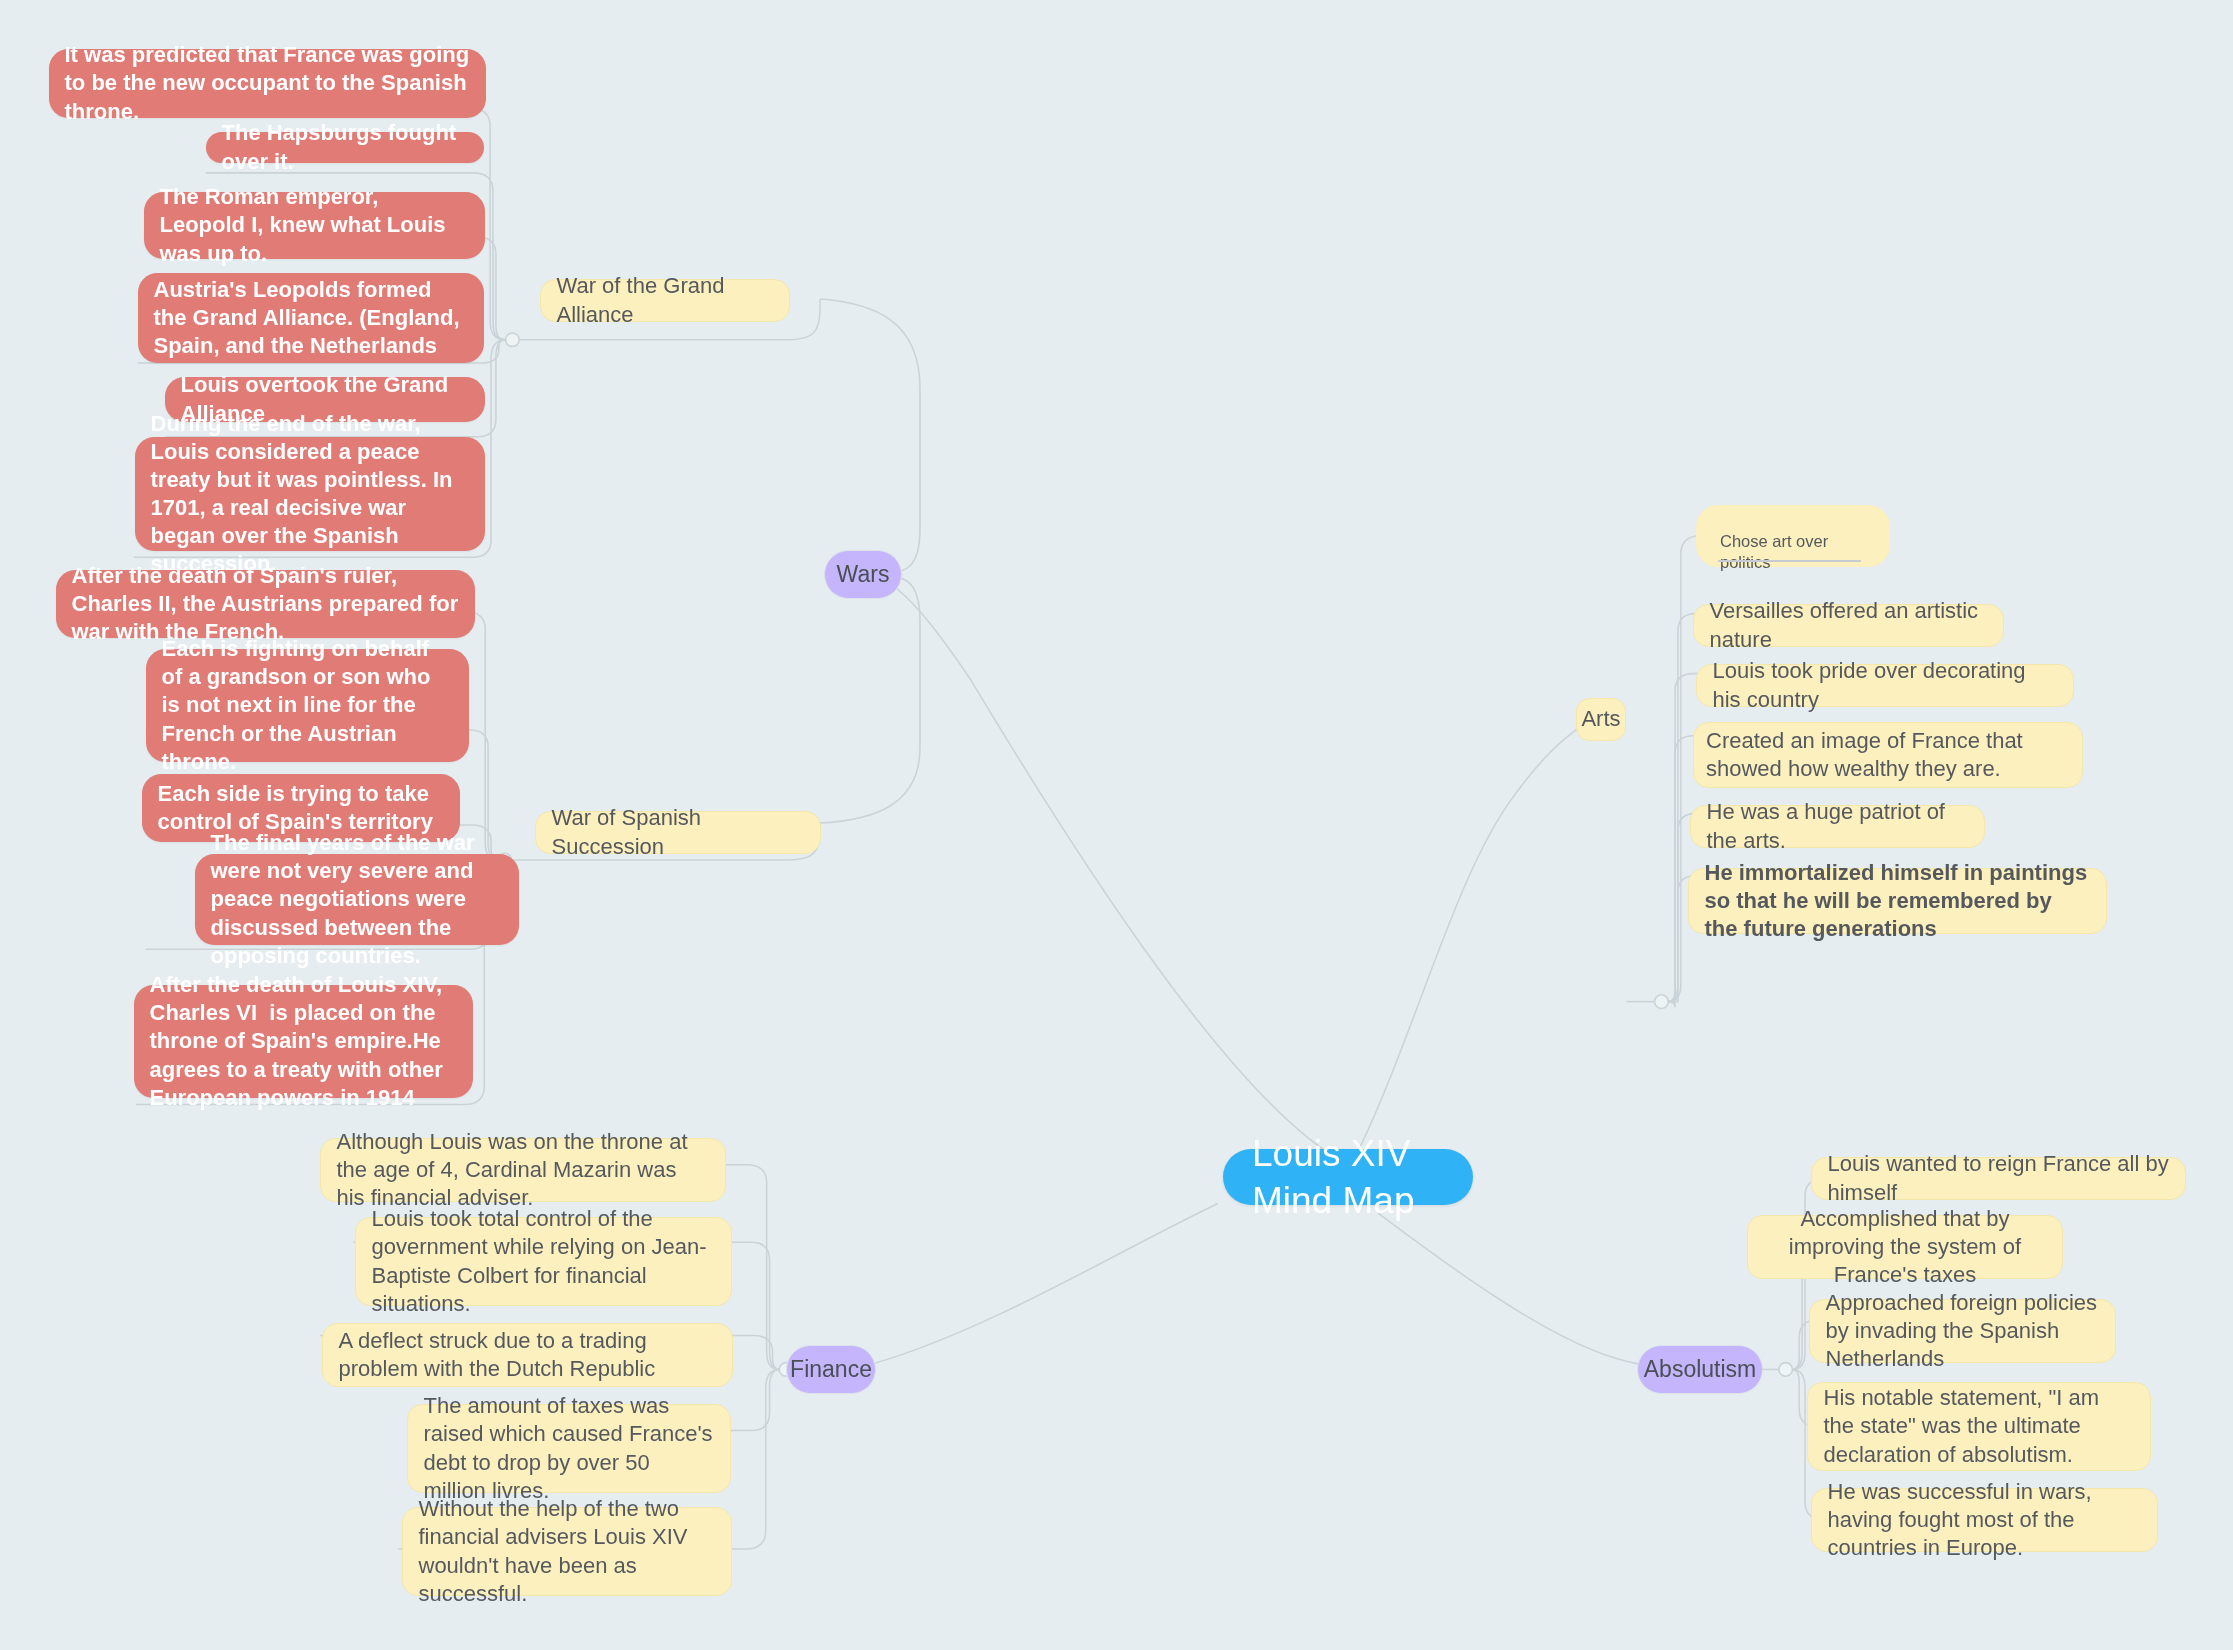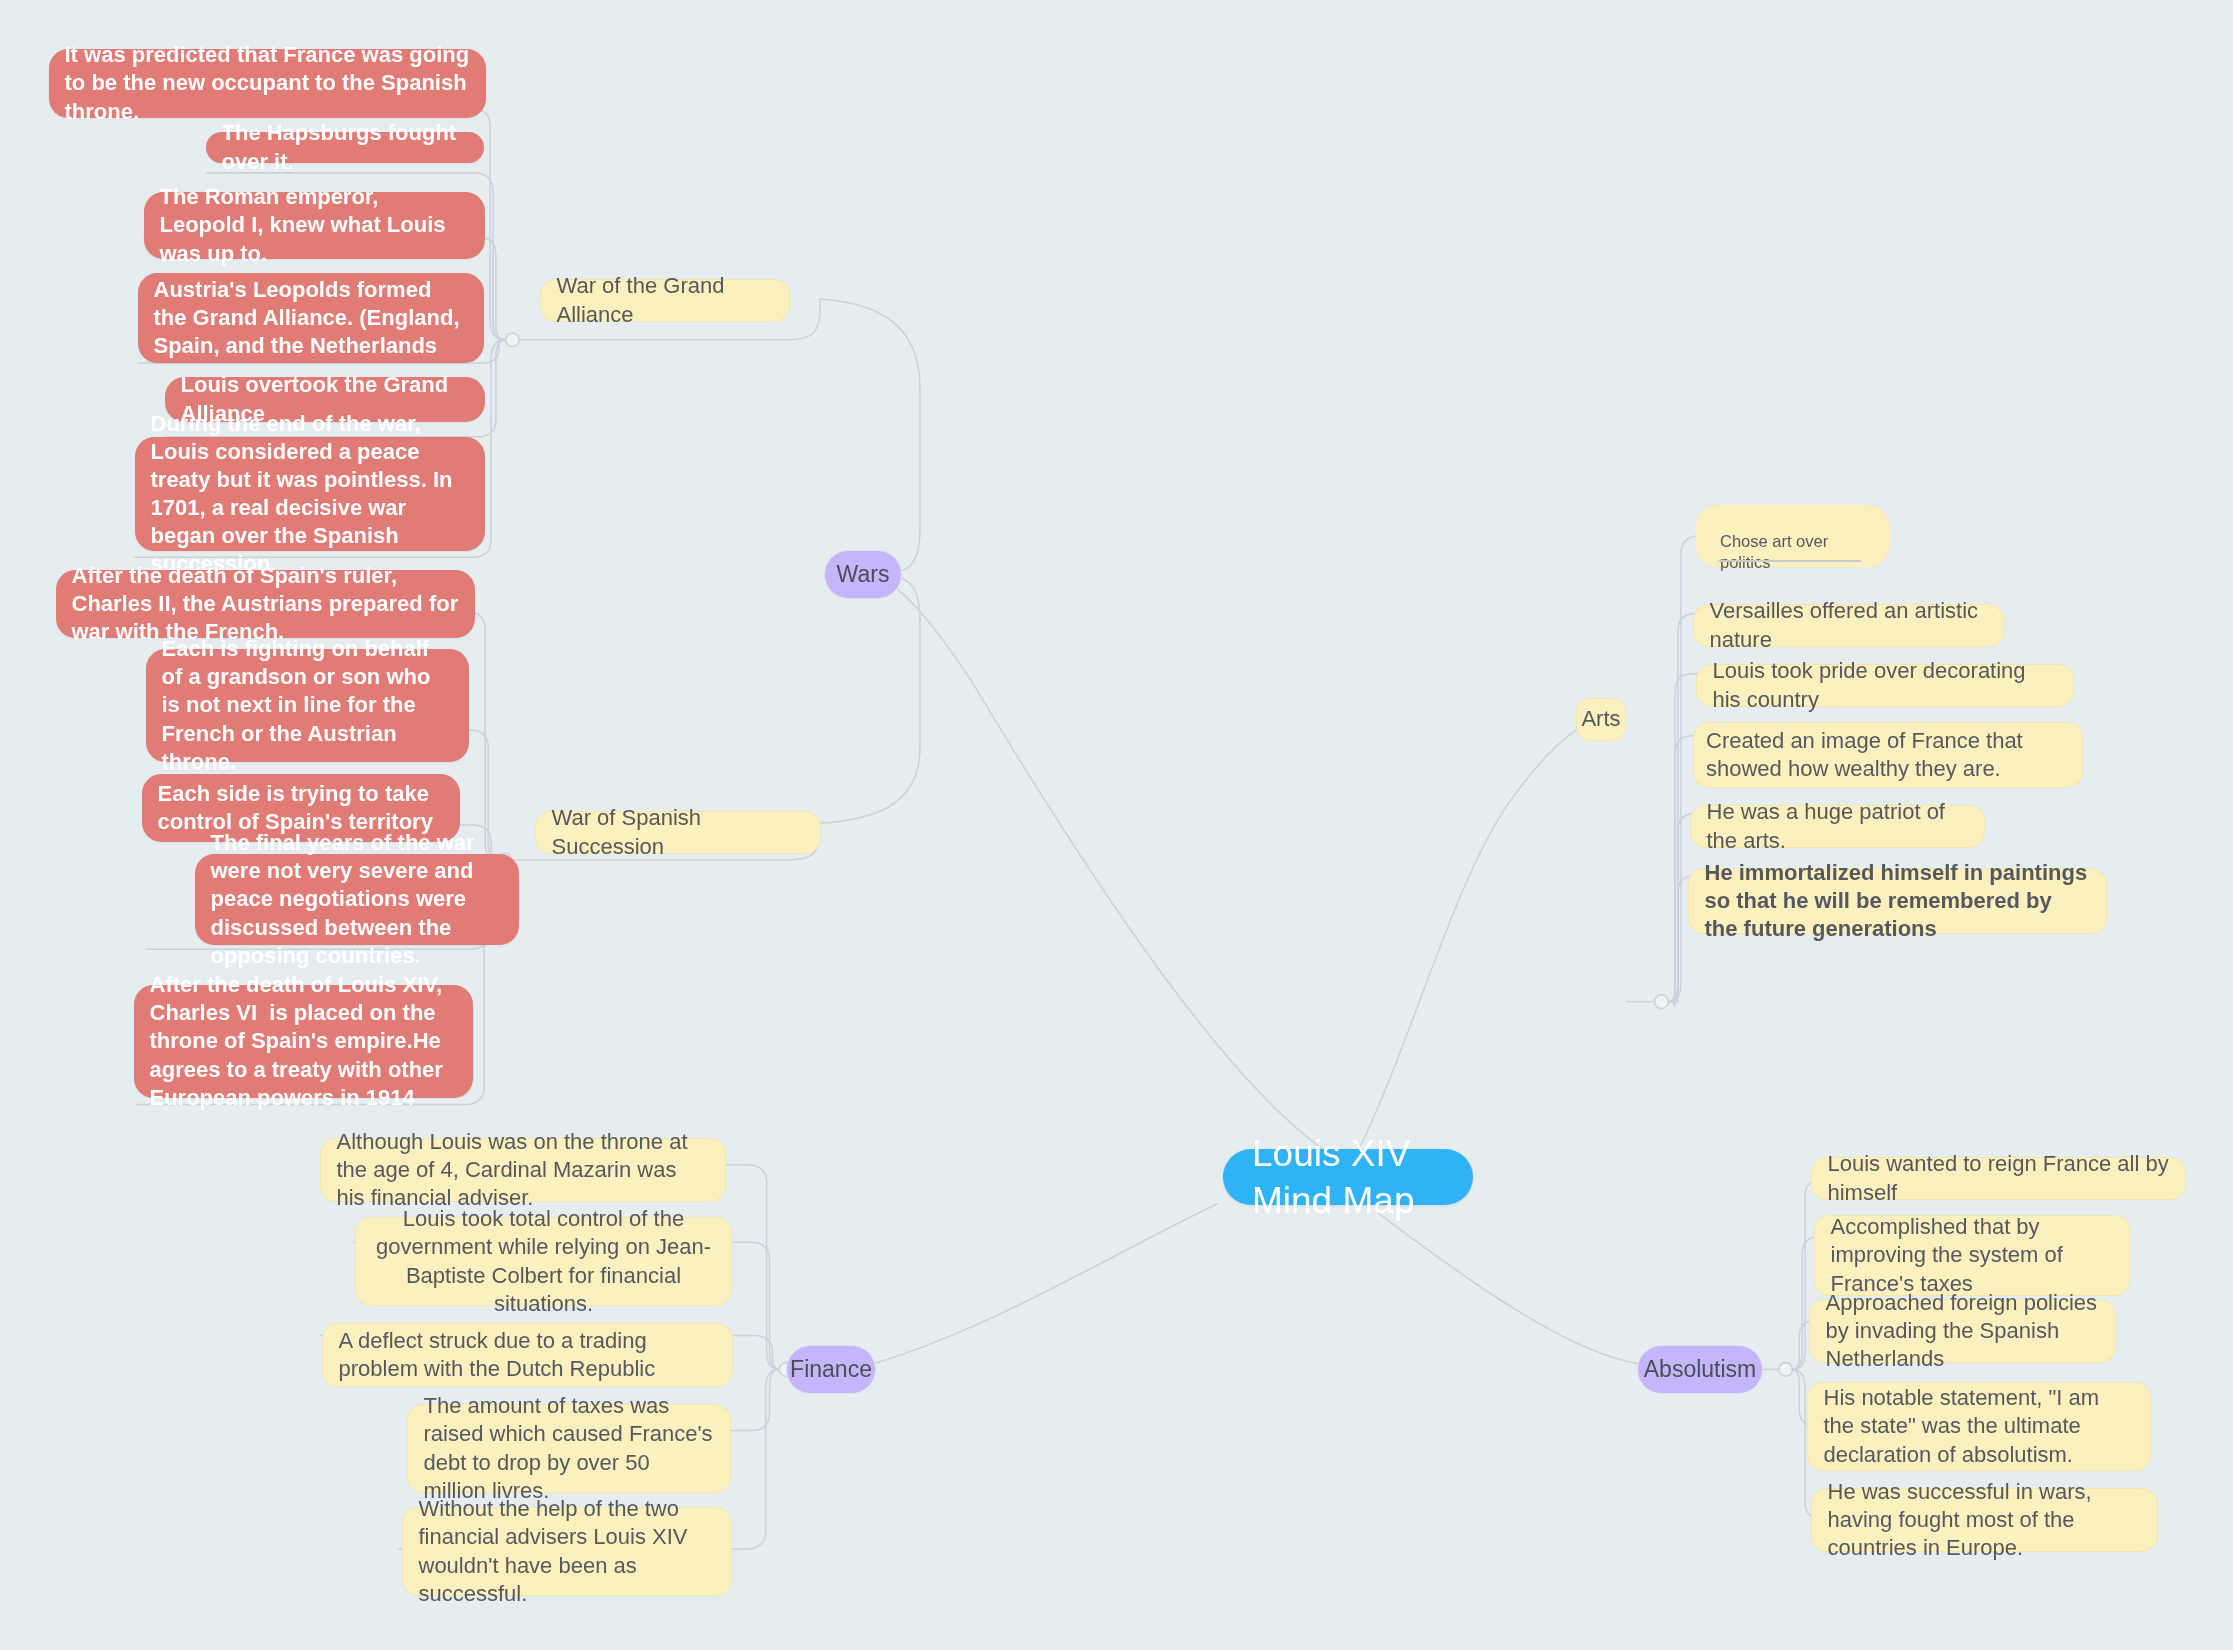--- a/index.html
+++ b/index.html
@@ -261,41 +261,41 @@
   </div>
 
   <div class="node node-yellow" style="left:1688px; top:868px; width:419px; height:66px;font-weight:bold;">
     <span>He immortalized himself in paintings so that he will be remembered by the future generations</span>
   </div>
 
   <div class="node node-yellow" style="left:320px; top:1138px; width:406px; height:64px;">
     <span>Although Louis was on the throne at the age of 4, Cardinal Mazarin was his financial adviser.</span>
   </div>
 
-  <div class="node node-yellow" style="left:355px; top:1217px; width:377px; height:89px;text-align:center;">
+  <div class="node node-yellow" style="left:355px; top:1217px; width:377px; height:89px;">
     <span>Louis took total control of the government while relying on Jean-Baptiste Colbert for financial situations.</span>
   </div>
 
   <div class="node node-yellow" style="left:322px; top:1323px; width:411px; height:64px;">
     <span>A deflect struck due to a trading problem with the Dutch Republic</span>
   </div>
 
   <div class="node node-yellow" style="left:407px; top:1404px; width:324px; height:89px;">
     <span>The amount of taxes was raised which caused France's debt to drop by over 50 million livres.</span>
   </div>
 
   <div class="node node-yellow" style="left:402px; top:1507px; width:330px; height:89px;">
     <span>Without the help of the two financial advisers Louis XIV wouldn't have been as successful.</span>
   </div>
 
   <div class="node node-yellow" style="left:1811px; top:1157px; width:375px; height:43px;">
     <span>Louis wanted to reign France all by himself</span>
   </div>
 
-  <div class="node node-yellow" style="left:1814px; top:1215px; width:316px; height:81px;">
+  <div class="node node-yellow" style="left:1747px; top:1215px; width:316px; height:64px;text-align:center;">
     <span>Accomplished that by improving the system of France's taxes</span>
   </div>
 
   <div class="node node-yellow" style="left:1809px; top:1299px; width:307px; height:64px;">
     <span>Approached foreign policies by invading the Spanish Netherlands</span>
   </div>
 
   <div class="node node-yellow" style="left:1807px; top:1382px; width:344px; height:89px;">
     <span>His notable statement, "I am the state" was the ultimate declaration of absolutism.</span>
   </div>

